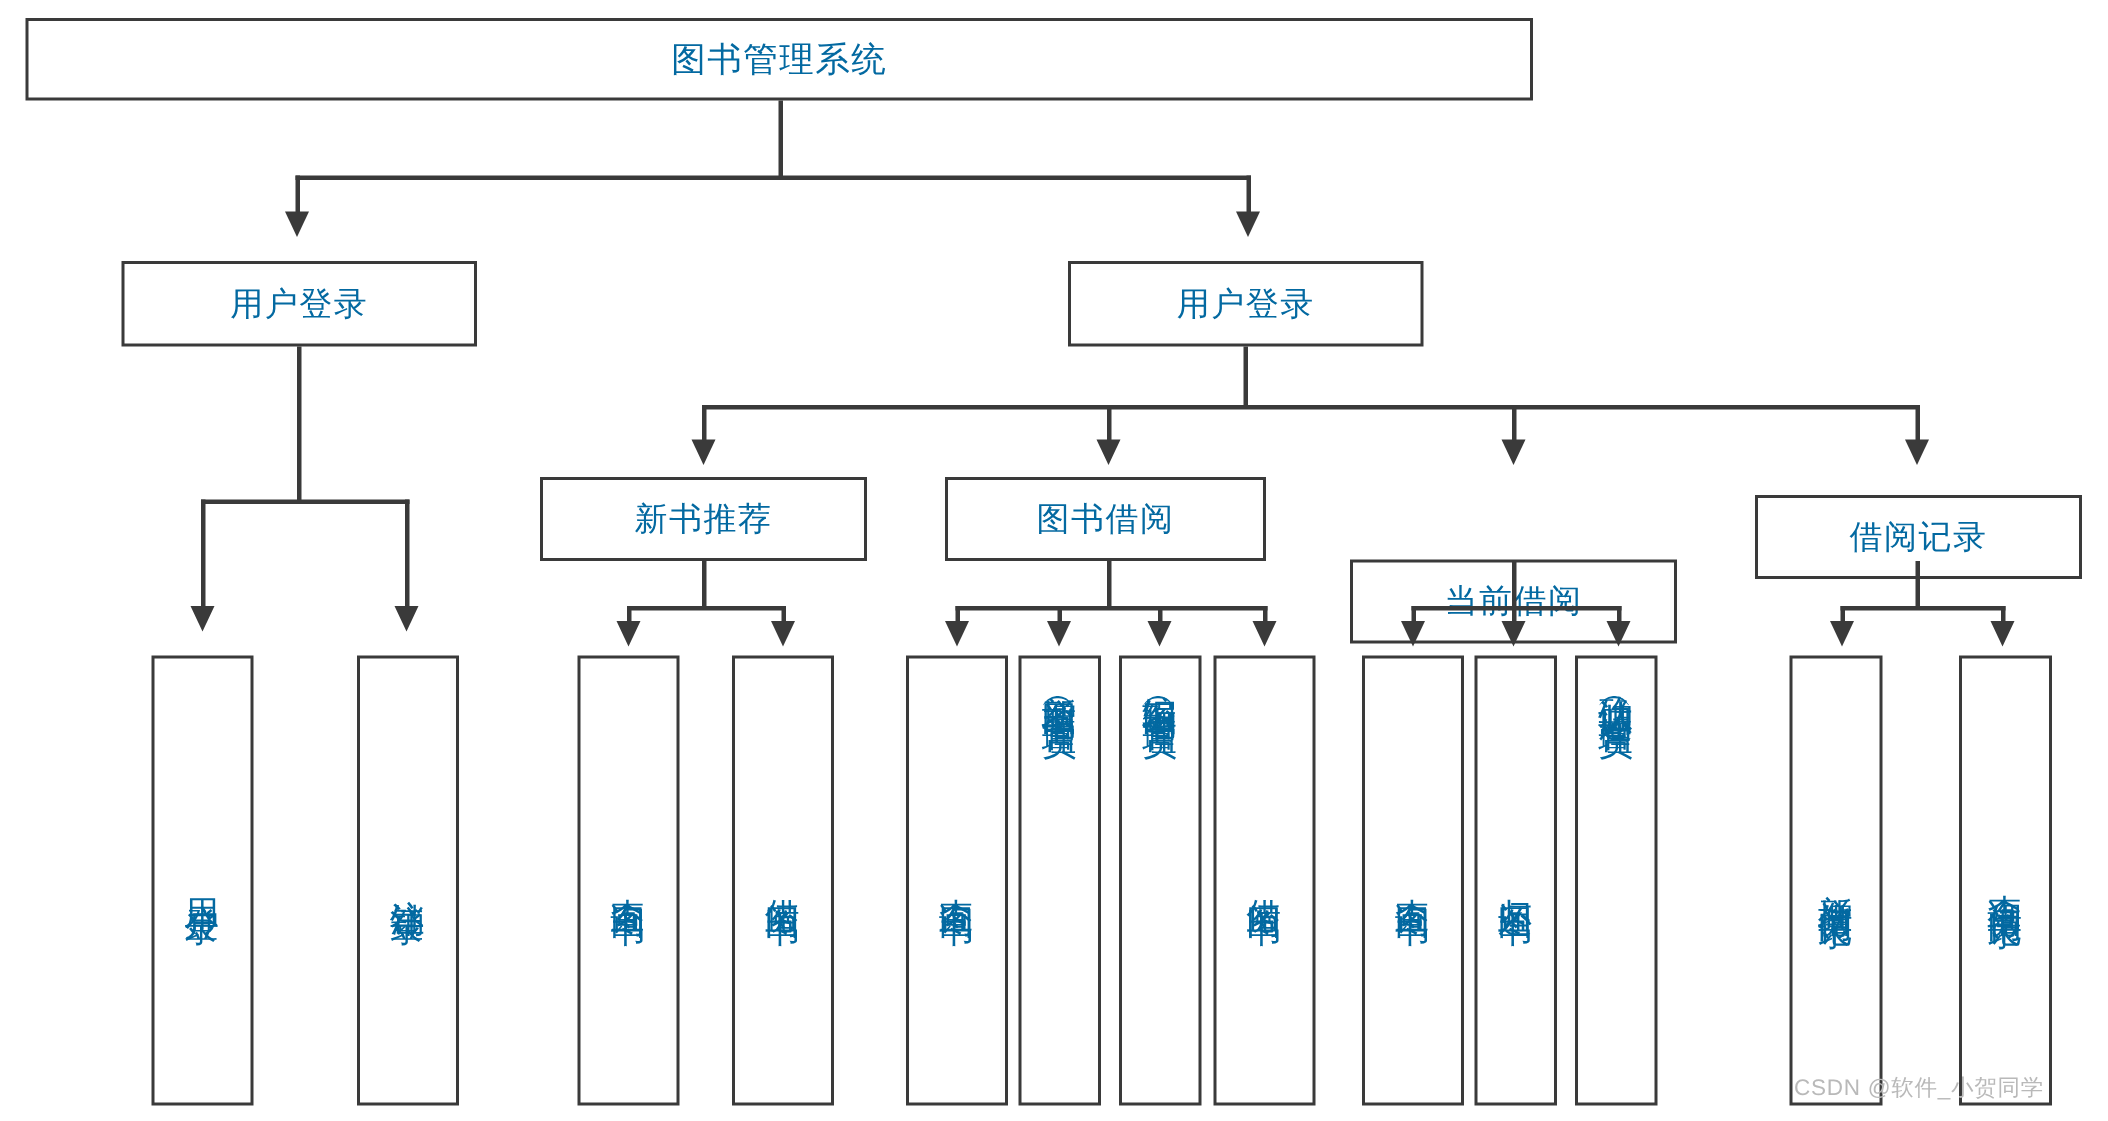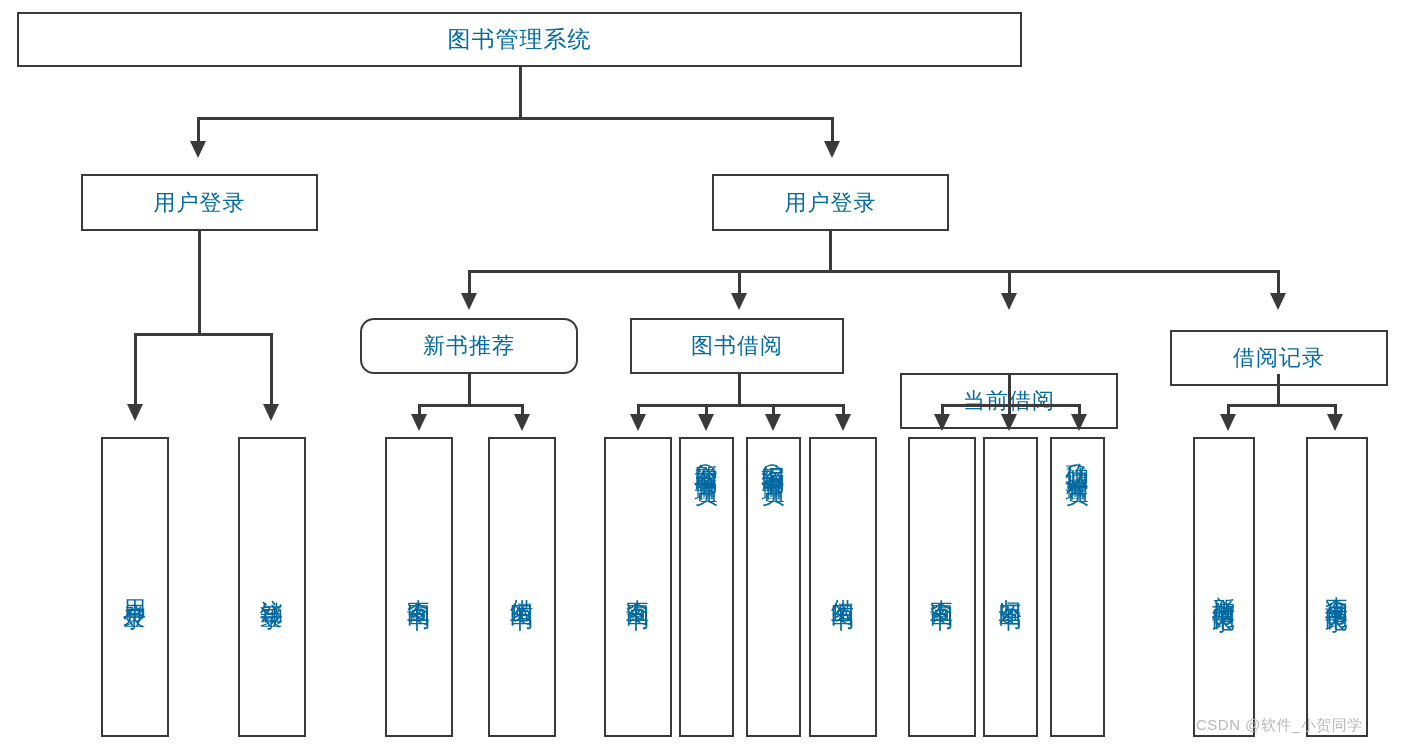--- a/index.html
+++ b/index.html
@@ -120,21 +120,21 @@
   <div class="edge h" style="left:468px;top:270px;width:812px;height:3px;"></div>
   <div class="edge v" style="left:468px;top:270px;width:3px;height:25px;"></div>
   <div class="edge v" style="left:738px;top:270px;width:3px;height:25px;"></div>
   <div class="edge v" style="left:1008px;top:270px;width:3px;height:25px;"></div>
   <div class="edge v" style="left:1277px;top:270px;width:3px;height:25px;"></div>
   <div class="arrow" style="left:461px;top:293px;"></div>
   <div class="arrow" style="left:731px;top:293px;"></div>
   <div class="arrow" style="left:1001px;top:293px;"></div>
   <div class="arrow" style="left:1270px;top:293px;"></div>
 
-  <div class="node" style="left:360px;top:318px;width:218px;height:56px;border-radius:14px;">
+  <div class="node" style="left:360px;top:318px;width:218px;height:56px;">
     <span class="label">新书推荐</span>
   </div>
   <div class="node" style="left:630px;top:318px;width:214px;height:56px;">
     <span class="label">图书借阅</span>
   </div>
   <div class="node" style="left:900px;top:330px;width:218px;height:56px;margin-top:43px;">
     <span class="label">当前借阅</span>
   </div>
   <div class="node" style="left:1170px;top:330px;width:218px;height:56px;">
     <span class="label">借阅记录</span>

